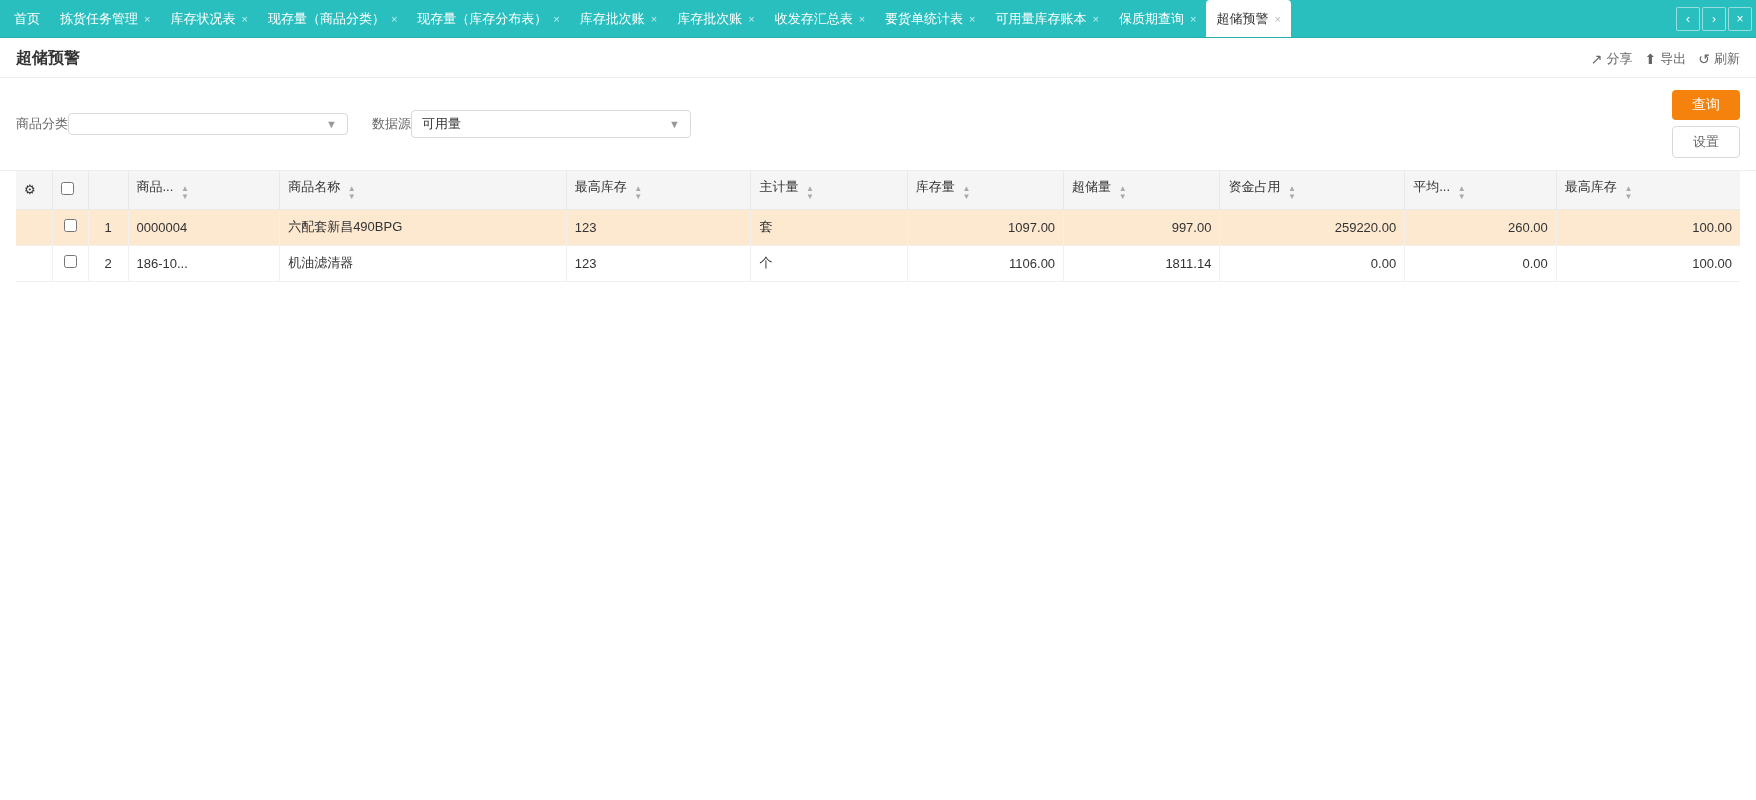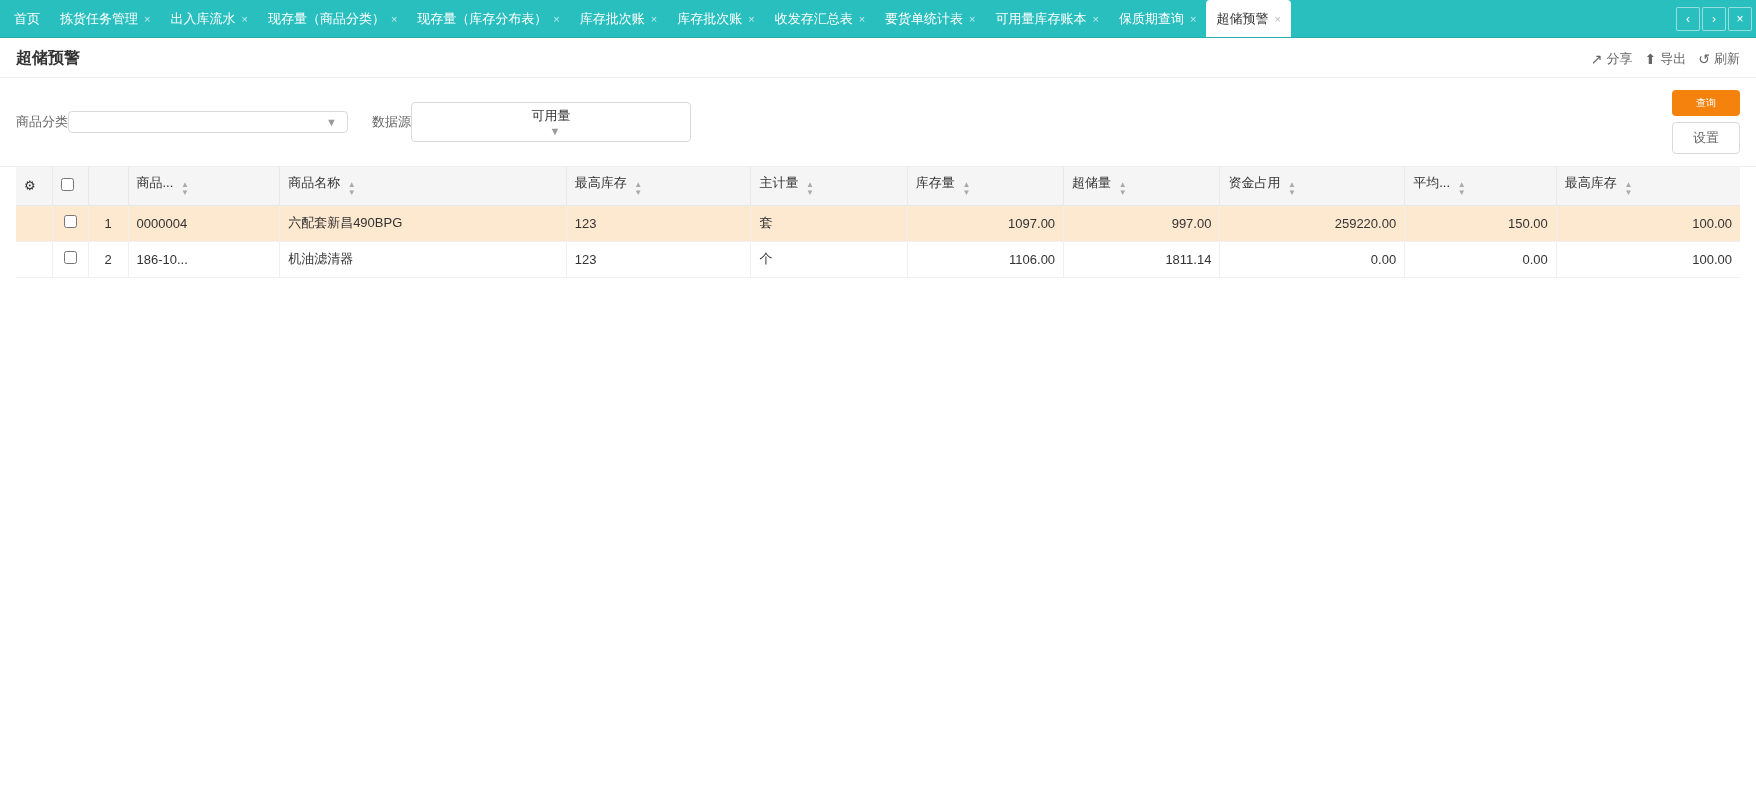--- a/index.html
+++ b/index.html
@@ -20,21 +20,21 @@
     .header-actions { display: flex; align-items: center; gap: 12px; }
     .header-action-btn { display: flex; align-items: center; gap: 4px; color: #666; font-size: 13px; cursor: pointer; }
 
     
     .filter-area { padding: 12px 16px; display: flex; align-items: center; gap: 24px; background: #fff; border-bottom: 1px solid #eee; }
     .filter-item { display: flex; align-items: center; }
     .filter-label { color: #666; font-size: 13px; white-space: nowrap; }
     .filter-select { display: flex; align-items: center; border: 1px solid #d9d9d9; border-radius: 4px; padding: 4px 10px; min-width: 200px; font-size: 13px; color: #333; background: #fff; cursor: pointer; justify-content: space-between; }
     .filter-select .chevron { color: #999; font-size: 11px; margin-left: 8px; }
     .filter-right { margin-left: auto; display: flex; gap: 8px; }
-    .btn-query { background: #f5820d; color: #fff; border: none; border-radius: 4px; padding: 6px 20px; font-size: 10px; cursor: pointer; }
+    .btn-query { background: #f5820d; color: #fff; border: none; border-radius: 4px; padding: 6px 20px; font-size: 14px; cursor: pointer; }
     .btn-settings { background: #fff; color: #666; border: 1px solid #d9d9d9; border-radius: 4px; padding: 6px 20px; font-size: 13px; cursor: pointer; }
 
     
     .table-area { padding: 0 16px; }
     .data-table { width: 100%; border-collapse: collapse; font-size: 13px; }
     .data-table thead tr { background: #f5f5f5; height: 38px; }
     .data-table thead th { border-bottom: 1px solid #e8e8e8; border-right: 1px solid #e8e8e8; padding: 0 8px; text-align: left; color: #333; font-weight: normal; white-space: nowrap; }
     .data-table thead th:last-child { border-right: none; }
     .data-table tbody tr { height: 36px; border-bottom: 1px solid #f0f0f0; }
     .data-table tbody tr:nth-child(odd) { background: #fff9f5; }
@@ -56,21 +56,21 @@
 
   <div class="nav-item">
     <span>首页</span>
   </div>
 
   <div class="nav-item">
     <span>拣货任务管理</span>
     <span class="close-x">×</span>
   </div>
   <div class="nav-item">
-    <span>出入库流水</span>
+    <span>库存状况表</span>
     <span class="close-x">×</span>
   </div>
   <div class="nav-item">
     <span>现存量（商品分类）</span>
     <span class="close-x">×</span>
   </div>
   <div class="nav-item">
     <span>现存量（库存分布表）</span>
     <span class="close-x">×</span>
   </div>
@@ -131,21 +131,21 @@
 <div class="filter-area">
   <div class="filter-item">
     <span class="filter-label">商品分类</span>
     <div class="filter-select" style="min-width:280px;">
       <span style="color:#ccc;"></span>
       <span class="chevron">▼</span>
     </div>
   </div>
   <div class="filter-item">
     <span class="filter-label">数据源</span>
-    <div class="filter-select" style="min-width:280px;flex-direction:column;">
+    <div class="filter-select" style="min-width:280px;">
       <span>可用量</span>
       <span class="chevron">▼</span>
     </div>
   </div>
   <div class="filter-right" style="margin-left:auto; display:flex; flex-direction:column; gap:6px;">
     <button class="btn-query">查询</button>
     <button class="btn-settings">设置</button>
   </div>
 </div>
 
@@ -232,21 +232,21 @@
       <input type="checkbox" style="">
     </td>
     <td class="row-num">1</td>
     <td>0000004</td>
     <td>六配套新昌490BPG</td>
     <td>123</td>
     <td>套</td>
     <td style="text-align:right;">1097.00</td>
     <td style="text-align:right;">997.00</td>
     <td style="text-align:right;">259220.00</td>
-    <td style="text-align:right;">150.00</td>
+    <td style="text-align:right;">260.00</td>
     <td style="text-align:right;">100.00</td>
   </tr>
         <tr>
     <td class="checkbox-cell"></td>
     <td class="checkbox-cell">
       <input type="checkbox" style="">
     </td>
     <td class="row-num">2</td>
     <td>186-10...</td>
     <td>机油滤清器</td>

